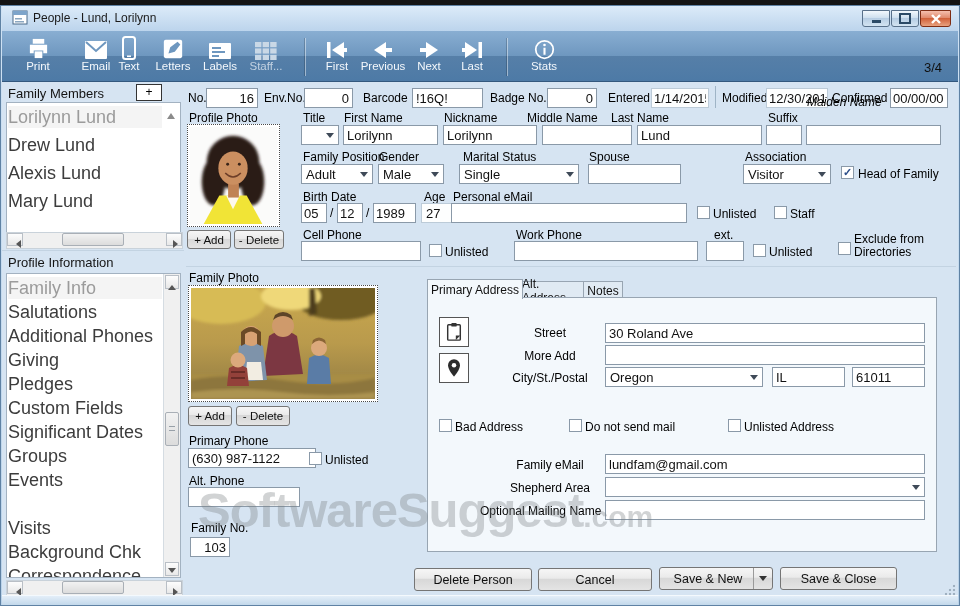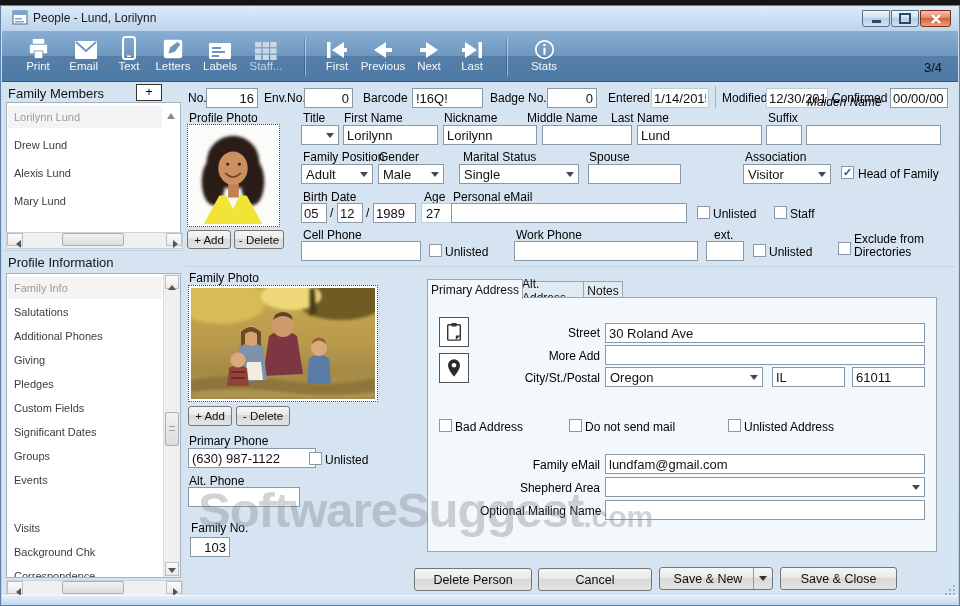--- a/index.html
+++ b/index.html
@@ -28,34 +28,34 @@
   .tsep{position:absolute;top:7px;width:1px;height:38px;background:rgba(255,255,255,.45);
         box-shadow:-1px 0 0 rgba(0,0,0,.18);}
   .page-ind{right:18px;top:60px;font-size:13px;color:#101010;}
   
   .content-bg{left:2px;top:82px;width:956px;height:513px;background:#d6e4f2;}
   .statusbar{left:2px;top:595px;width:956px;height:10px;border-top:1px solid #f4f9fd;
              background:linear-gradient(#e3eef8,#c3d8eb);}
   
   .side-hd{font-size:13px;color:#141414;white-space:nowrap;}
   .listbox{background:#fff;border:1px solid #a3b2c1;overflow:hidden;}
-  .litem{position:absolute;left:1px;right:18px;height:22px;line-height:22px;padding-left:6px;
-         font-size:11px;color:#3c3c3c;white-space:nowrap;overflow:hidden;}
+  .litem{position:absolute;left:1px;right:18px;height:22px;line-height:22px;
+         font-size:18px;color:#3c3c3c;white-space:nowrap;overflow:hidden;}
   .litem.sel{color:#9b9b9b;background:#f4f4f4;}
   .sb-arrow{width:0;height:0;position:absolute;}
   .hscroll{position:absolute;height:15px;background:#f0f0f0;border:1px solid #c9d2da;}
   .hs-btn{position:absolute;top:0;width:16px;height:13px;background:linear-gradient(#fdfdfd,#e8e8e8);
           border:1px solid #b9bfc6;box-sizing:border-box;}
   .hs-thumb{position:absolute;top:0;height:13px;background:linear-gradient(#f2f2f2,#dcdcdc);
             border:1px solid #a9afb6;border-radius:2px;box-sizing:border-box;}
   .vscroll{position:absolute;width:16px;background:#f0f0f0;border-left:1px solid #d5dce2;}
   .tri{width:0;height:0;display:inline-block;}
   
   .lbl{position:absolute;font-size:12px;color:#000;white-space:nowrap;}
-  .lbl.r{text-align:right;}
+  .lbl.r{text-align:center;}
   .inp{position:absolute;border:1px solid #8a99a8;background:#fff;
        font:13px "Liberation Sans",sans-serif;color:#111;padding:0 3px;box-sizing:border-box;height:20px;}
   .inp.num{text-align:right;}
   .inp.ro{border-color:#bccbd8;background:#fdfefe;}
   .combo{position:absolute;border:1px solid #8a99a8;background:#fff;box-sizing:border-box;height:20px;}
   .combo .cval{position:absolute;left:4px;top:2px;font-size:13px;color:#111;white-space:nowrap;}
   .combo .carr{position:absolute;right:0;top:0;bottom:0;width:16px;display:flex;align-items:center;justify-content:center;}
   .carr i{width:0;height:0;border:4px solid transparent;border-top:5px solid #3f4a58;margin-top:5px;}
   .cb{position:absolute;width:13px;height:13px;border:1px solid #8a99a8;background:#fff;box-sizing:border-box;
       font-size:11px;line-height:11px;text-align:center;color:#2d4f8a;font-weight:bold;}
@@ -122,21 +122,21 @@
     <div class="tbtn" style="left:14px;width:44px;">
       <span class="ticon">
           <svg width="23" height="23" viewBox="0 0 24 24" fill="#fff">
             <path d="M6 2h12v5H6z"></path>
             <path d="M3 8h18v9h-4v-3H7v3H3z"></path>
             <path d="M8 15h8v7H8z"></path>
           </svg>
         </span>
       <span>Print</span>
     </div>
-    <div class="tbtn" style="left:52px;width:44px;align-items:flex-end;">
+    <div class="tbtn" style="left:72px;width:44px;">
       <span class="ticon">
           <svg width="24" height="20" viewBox="0 0 24 20">
             <rect x="1" y="1" width="22" height="18" rx="1" fill="#fff"></rect>
             <path d="M2 2l10 9L22 2" stroke="#6e97bf" stroke-width="2" fill="none"></path>
           </svg>
         </span>
       <span>Email</span>
     </div>
     <div class="tbtn" style="left:109px;width:36px;">
       <span class="ticon">

